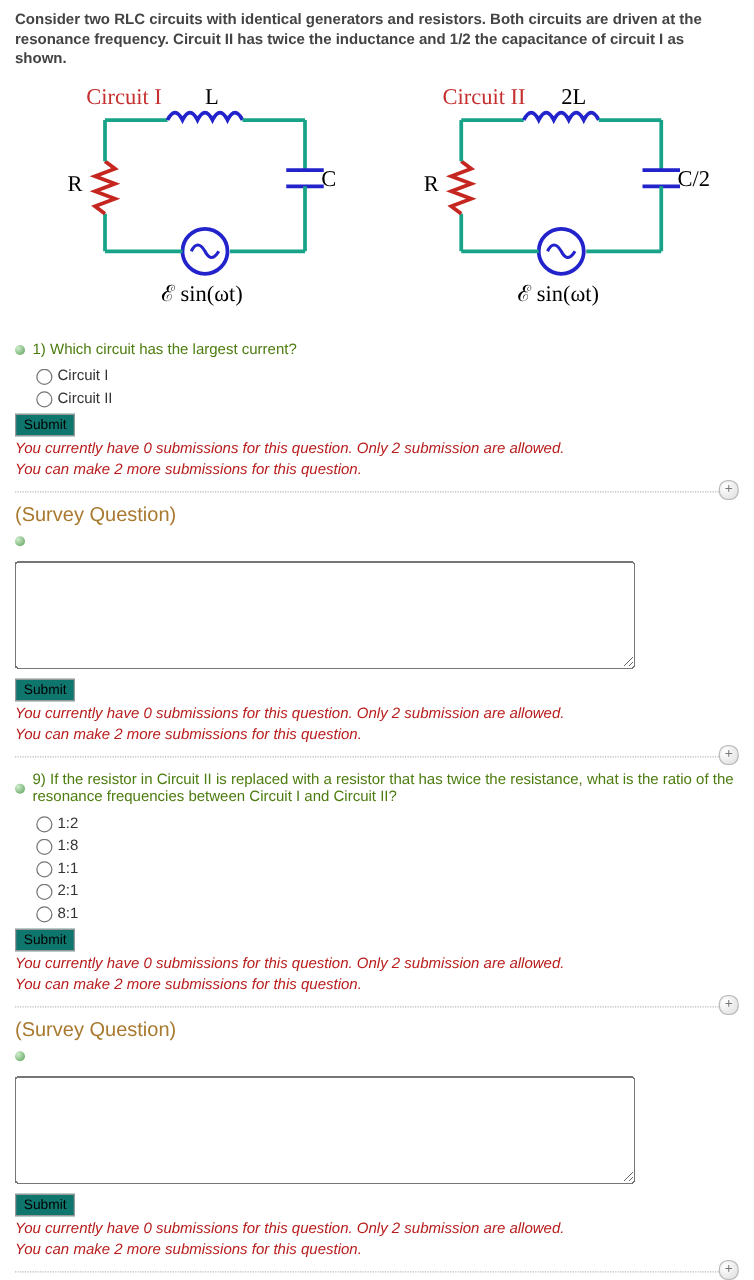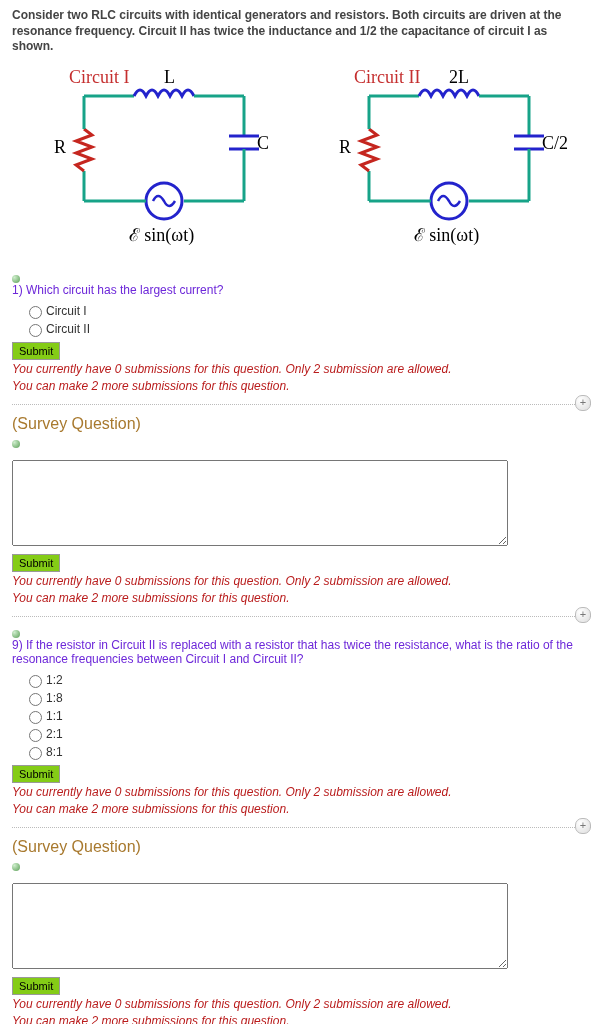--- a/index.html
+++ b/index.html
@@ -18,41 +18,40 @@
     line-height: 1.3;
     font-weight: bold;
   }
   .diagram-wrap {
     display: flex;
     justify-content: space-around;
     margin: 6px 0 18px 0;
   }
   .circuit svg text.lbl { font-family: "Times New Roman", serif; font-size: 18px; fill:#000;}
   .question-head {
-    color: #6d28d9;
+    color: #4d7c0f;
     margin: 4px 0 6px 0;
     display: flex;
-    align-items: flex-start;
-    flex-direction: column;
+    align-items: center;
   }
   .bullet {
     width: 8px; height: 8px;
     border-radius: 50%;
     background: radial-gradient(circle at 30% 30%, #cfeecd, #5a9e56);
     margin: 3px 6px 0 0;
     flex: 0 0 auto;
   }
   .options { margin-left: 12px; }
   .opt-row { display:flex; align-items:center; margin:2px 0; color:#333;}
   .opt-row input { margin-right:4px; }
   button.submit {
     font-size: 11px;
     padding: 2px 6px;
     margin-top: 3px;
-    background: #84cc16;
+    background: #0f766e;
     border: 1px solid #999;
     cursor: pointer;
   }
   .feedback {
     color: #b91c1c;
     font-style: italic;
     font-size: 12px;
     margin-top: 2px;
     line-height: 1.25;
   }

